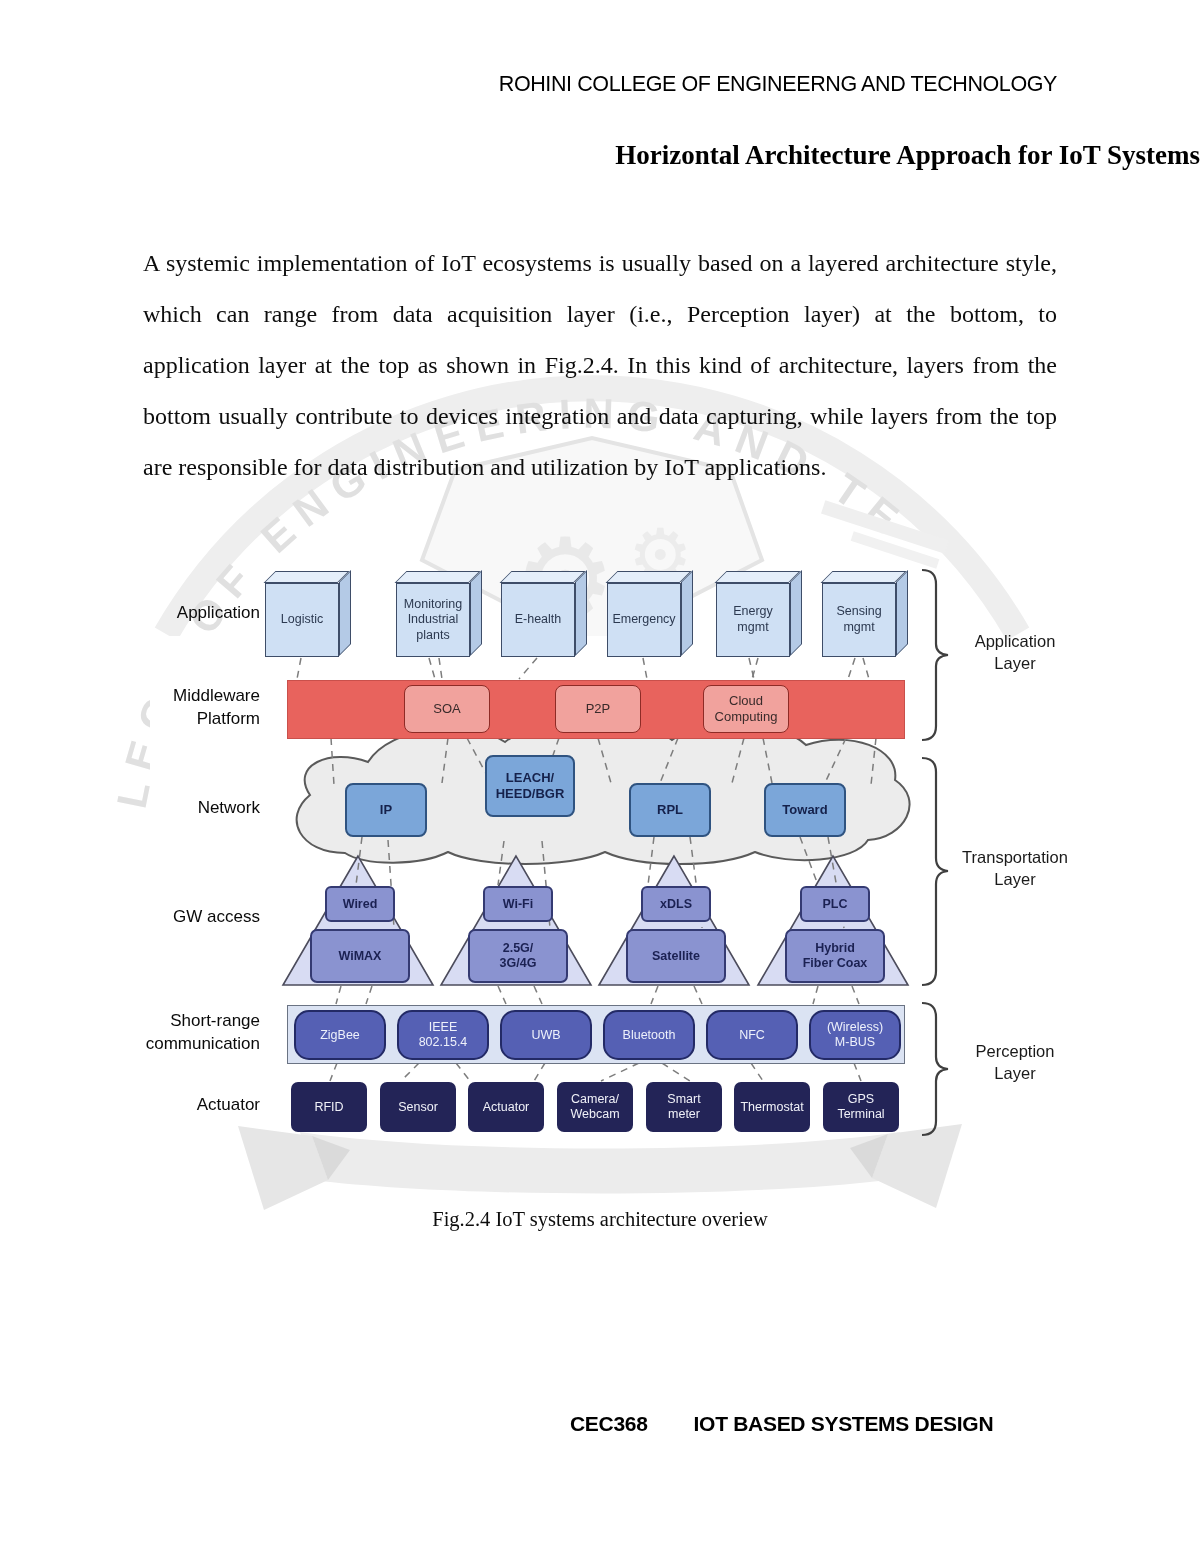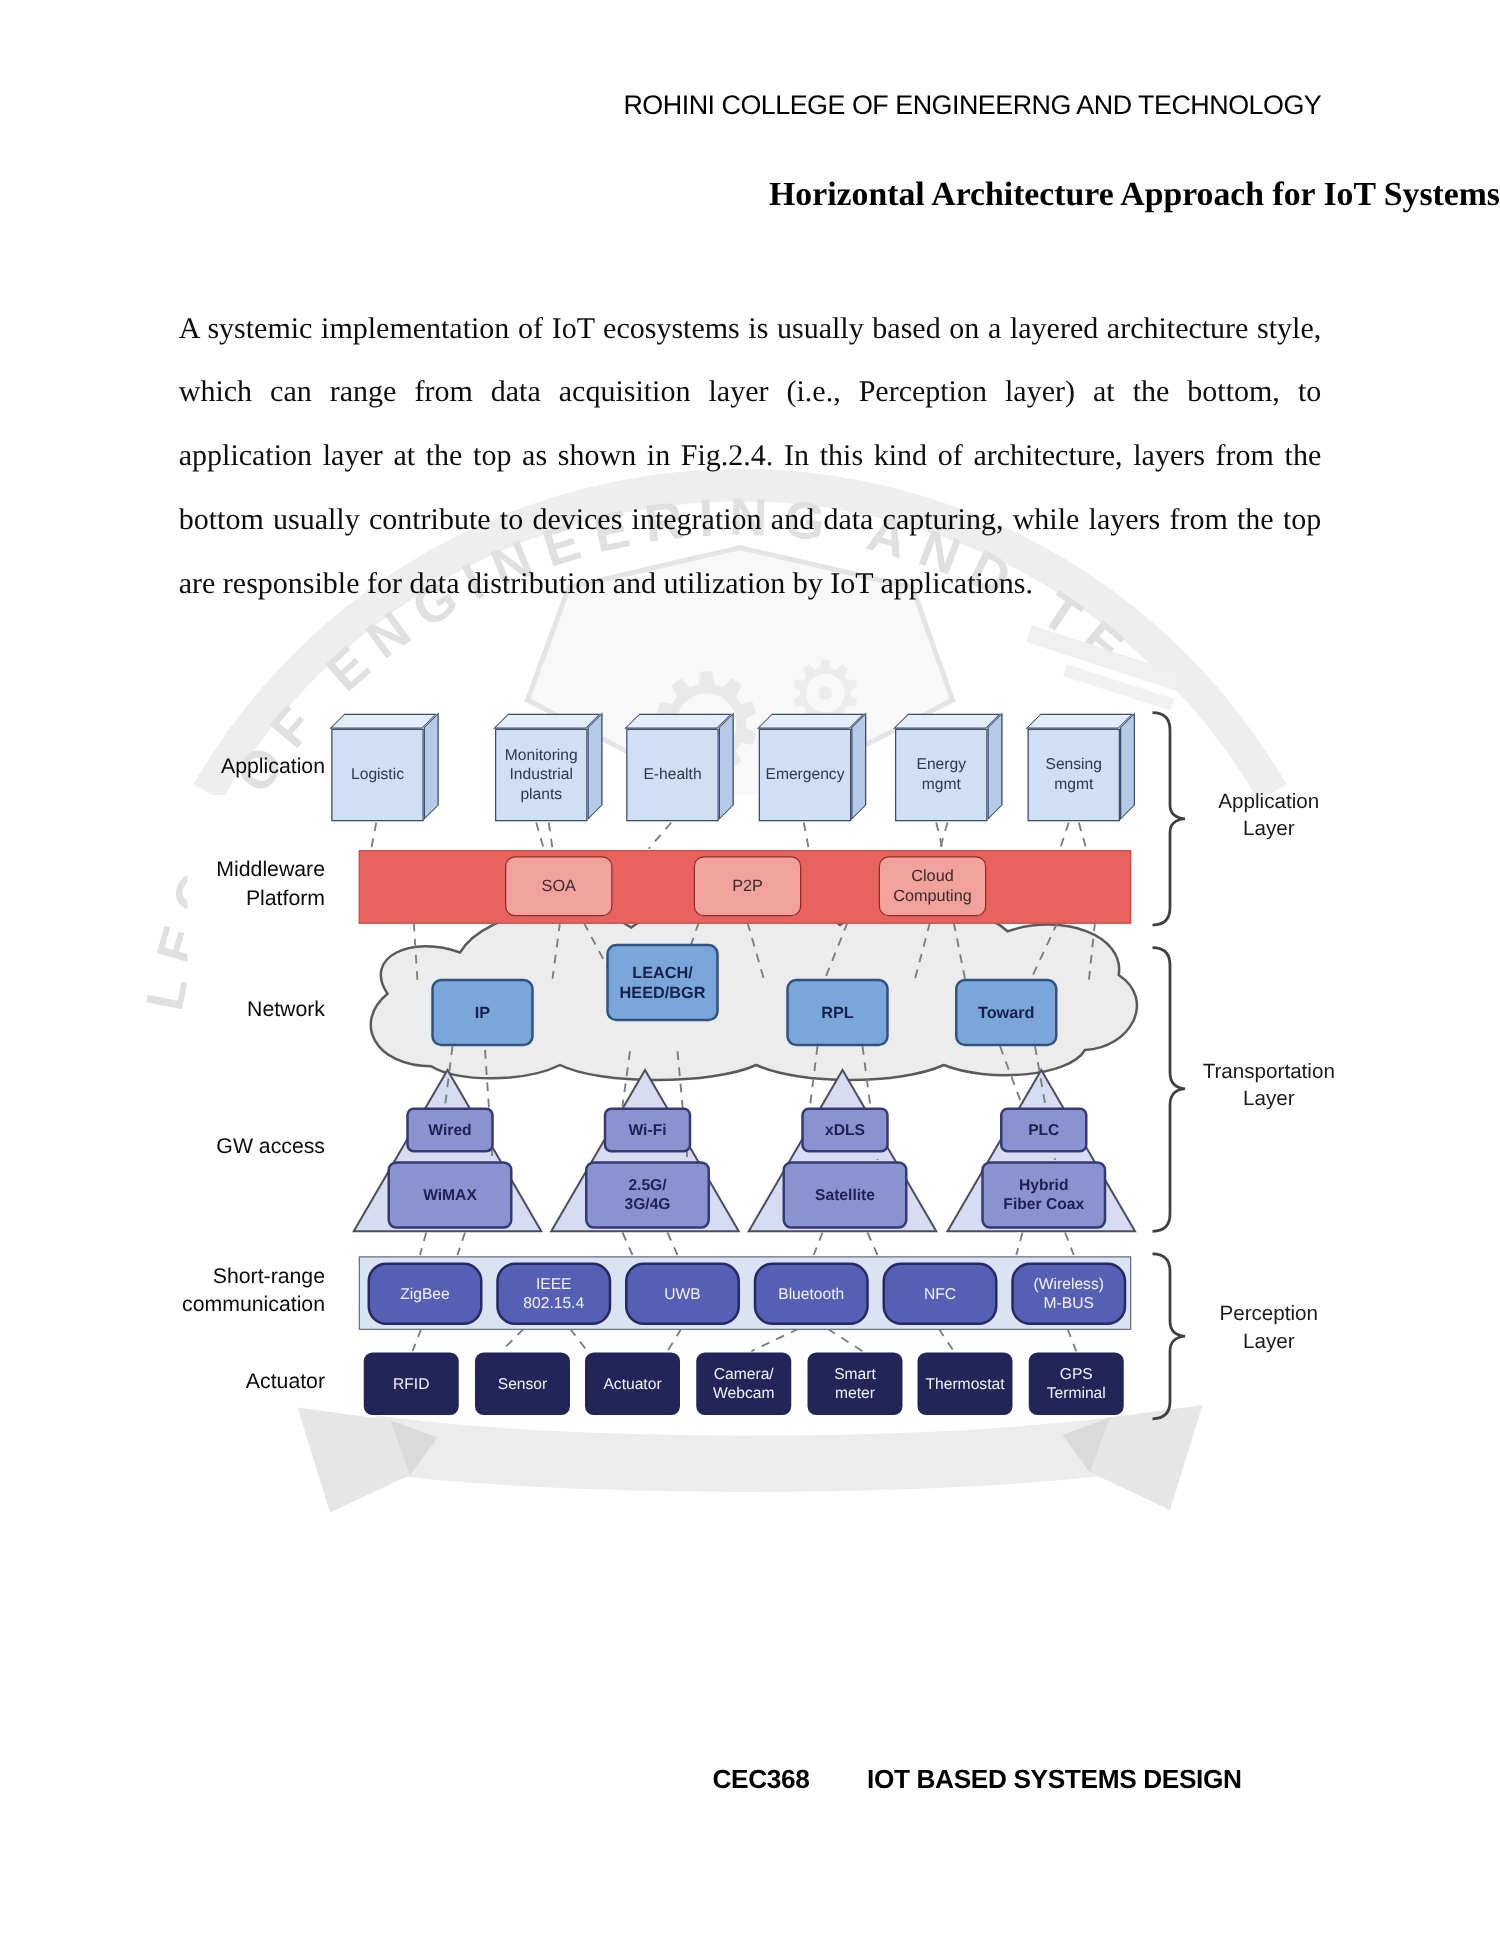--- a/index.html
+++ b/index.html
@@ -282,18 +282,19 @@
   <div class="snbox" style="left:823px">GPS
 Terminal</div>
 
   <div class="llabel" style="left:945px; top:630px">Application
 Layer</div>
   <div class="llabel" style="left:940px; top:846px; width:150px">Transportation
 Layer</div>
   <div class="llabel" style="left:945px; top:1040px">Perception
 Layer</div>
 
+  <div class="caption">Fig.2.4 IoT systems architecture overiew</div>
   <div class="footer">
     <span>CEC368</span>
     <span>IOT BASED SYSTEMS DESIGN</span>
   </div>
 
 </div>
 
 </body></html>

